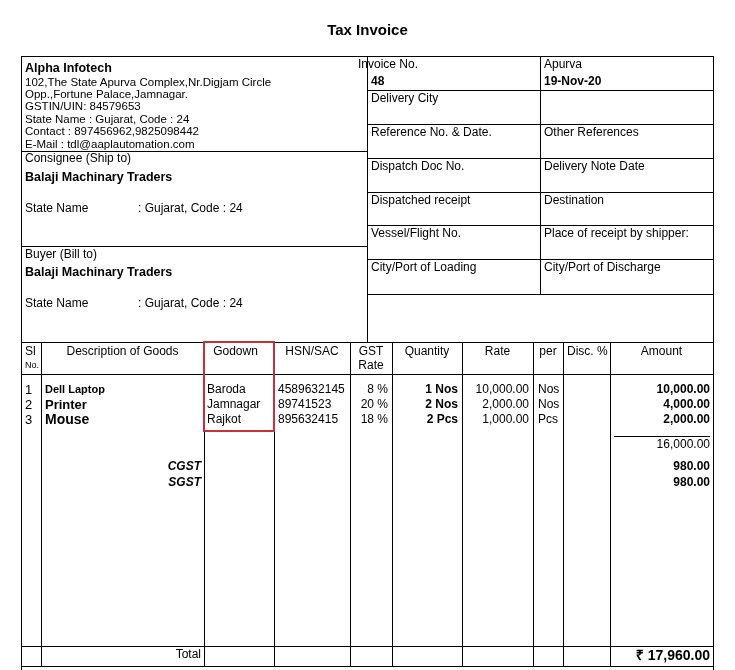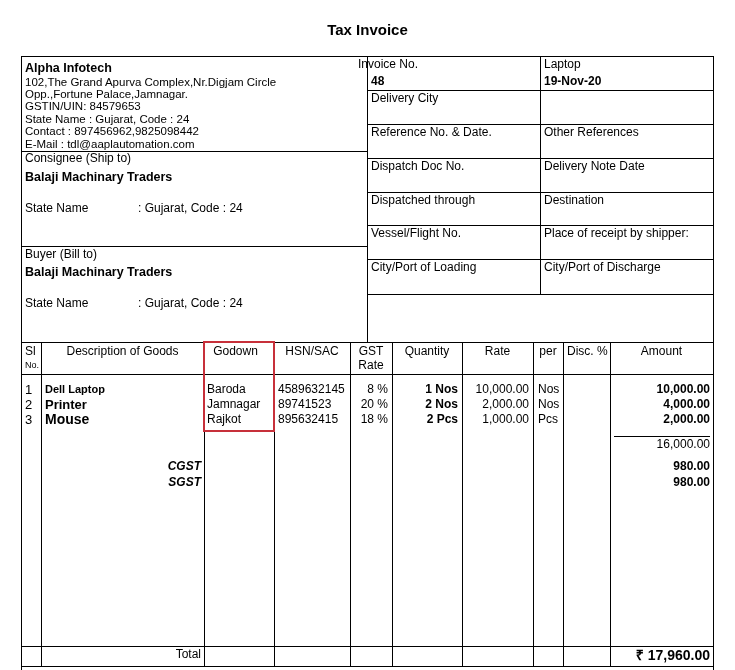--- a/index.html
+++ b/index.html
@@ -50,21 +50,21 @@
 <div class="line-v" style="left:274px;top:342px;height:324px"></div>
 <div class="line-v" style="left:350px;top:342px;height:324px"></div>
 <div class="line-v" style="left:392px;top:342px;height:324px"></div>
 <div class="line-v" style="left:462px;top:342px;height:324px"></div>
 <div class="line-v" style="left:533px;top:342px;height:324px"></div>
 <div class="line-v" style="left:563px;top:342px;height:324px"></div>
 <div class="line-v" style="left:610px;top:342px;height:324px"></div>
 
 <div>
   <div class="t b" style="left:25px;top:62px;font-size:12.5px">Alpha Infotech</div>
-  <div class="t sm" style="left:25px;top:76px">102,The Grand Apurva Complex,Nr.Digjam Circle</div>
+  <div class="t sm" style="left:25px;top:76px">102,The State Apurva Complex,Nr.Digjam Circle</div>
   <div class="t sm" style="left:25px;top:88px">Opp.,Fortune Palace,Jamnagar.</div>
   <div class="t sm" style="left:25px;top:100px">GSTIN/UIN: 84579653</div>
   <div class="t sm" style="left:25px;top:113px">State Name :  Gujarat, Code : 24</div>
   <div class="t sm" style="left:25px;top:125px">Contact : 897456962,9825098442</div>
   <div class="t sm" style="left:25px;top:138px">E-Mail : tdl@aaplautomation.com</div>
 </div>
 
 <div>
   <div class="t" style="left:25px;top:152px">Consignee (Ship to)</div>
   <div class="t b" style="left:25px;top:171px;font-size:12.5px">Balaji Machinary Traders</div>
@@ -75,32 +75,32 @@
 <div>
   <div class="t" style="left:25px;top:248px">Buyer (Bill to)</div>
   <div class="t b" style="left:25px;top:266px;font-size:12.5px">Balaji Machinary Traders</div>
   <div class="t" style="left:25px;top:297px">State Name</div>
   <div class="t" style="left:138px;top:297px">:  Gujarat, Code : 24</div>
 </div>
 
 <div>
   <div class="t" style="left:358px;top:58px">Invoice No.</div>
   <div class="t b" style="left:371px;top:75px">48</div>
-  <div class="t" style="left:544px;top:58px">Laptop</div>
+  <div class="t" style="left:544px;top:58px">Apurva</div>
   <div class="t b" style="left:544px;top:75px">19-Nov-20</div>
 
   <div class="t" style="left:371px;top:92px">Delivery City</div>
 
   <div class="t" style="left:371px;top:126px">Reference No. &amp; Date.</div>
   <div class="t" style="left:544px;top:126px">Other References</div>
 
   <div class="t" style="left:371px;top:160px">Dispatch Doc No.</div>
   <div class="t" style="left:544px;top:160px">Delivery Note Date</div>
 
-  <div class="t" style="left:371px;top:194px">Dispatched through</div>
+  <div class="t" style="left:371px;top:194px">Dispatched receipt</div>
   <div class="t" style="left:544px;top:194px">Destination</div>
 
   <div class="t" style="left:371px;top:227px">Vessel/Flight No.</div>
   <div class="t" style="left:544px;top:227px">Place of receipt by shipper:</div>
 
   <div class="t" style="left:371px;top:261px">City/Port of Loading</div>
   <div class="t" style="left:544px;top:261px">City/Port of Discharge</div>
 </div>
 
 <div>

